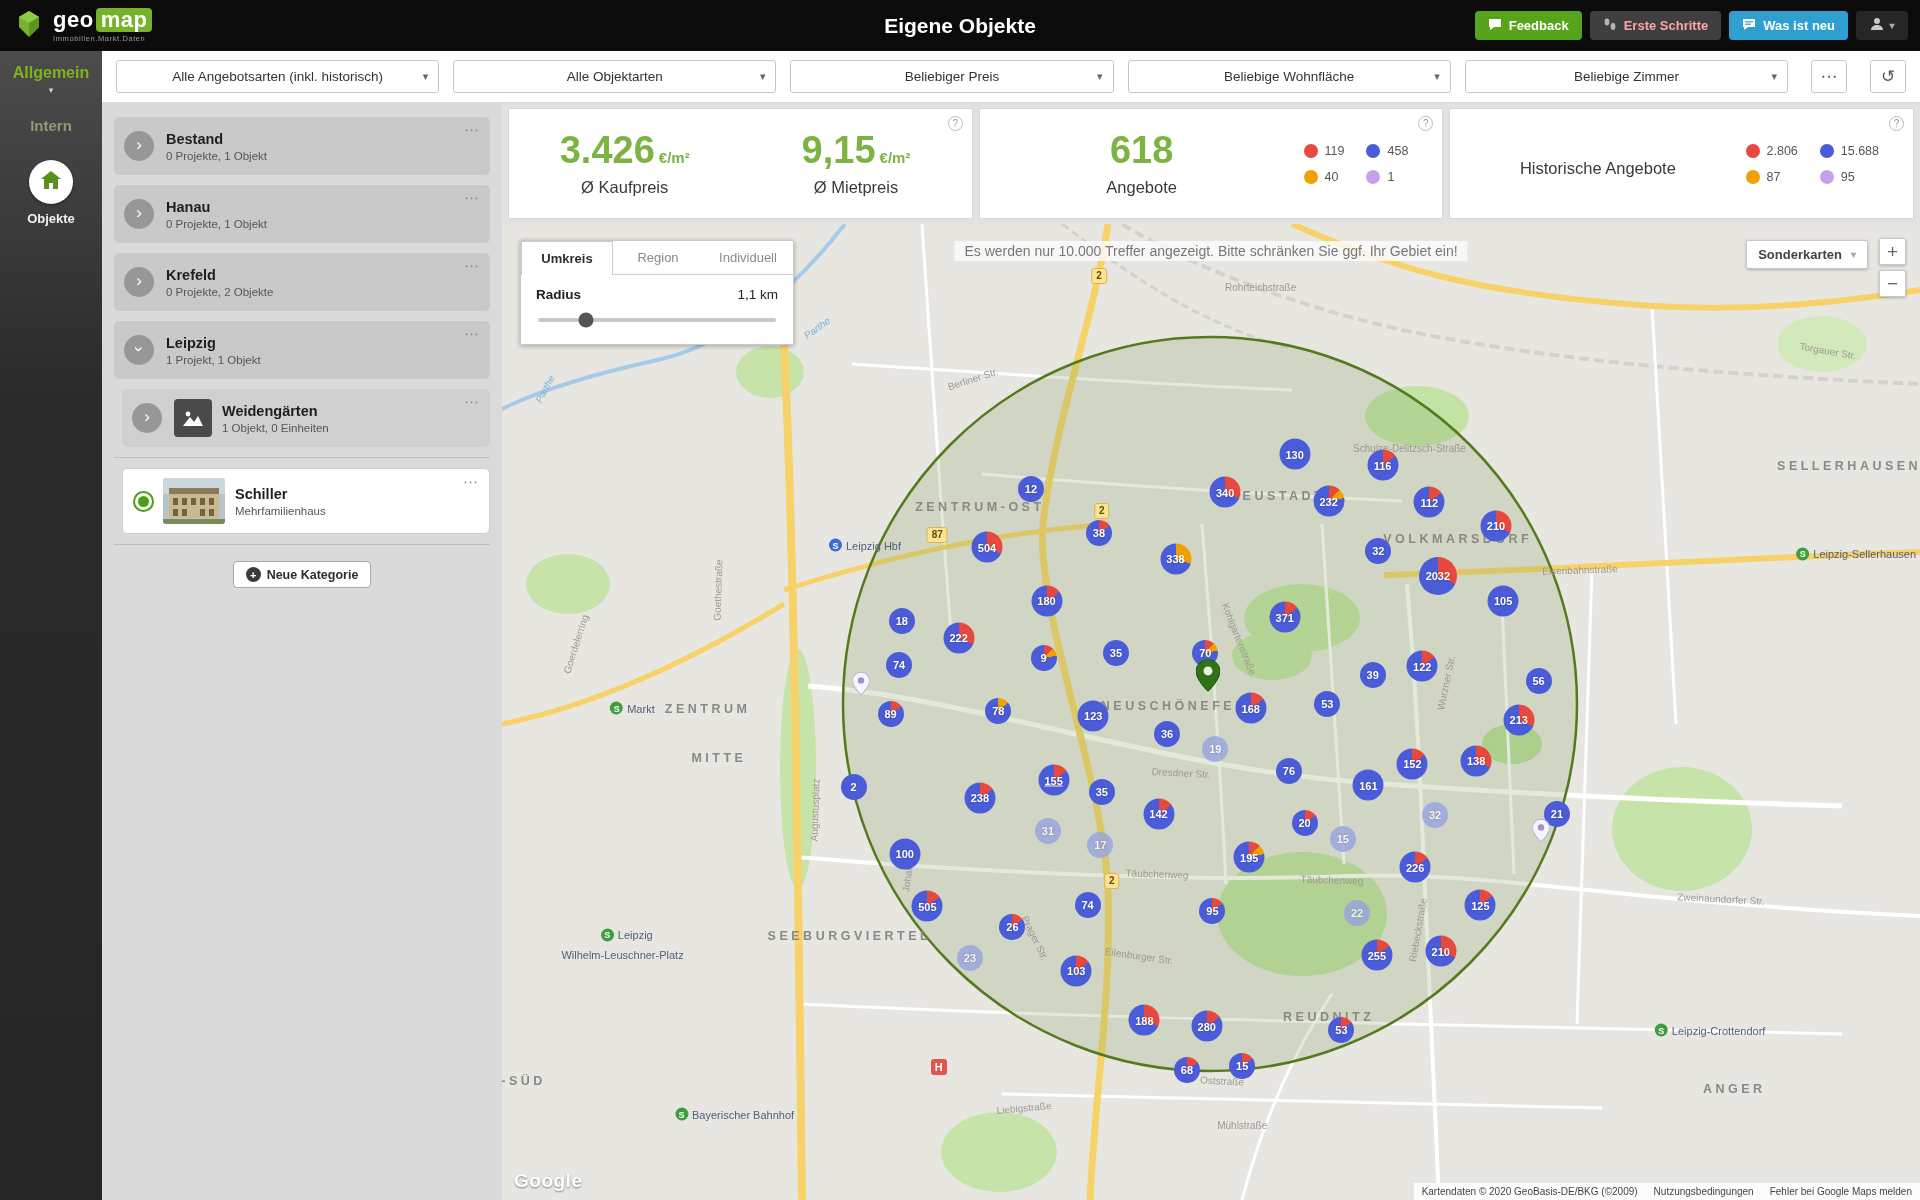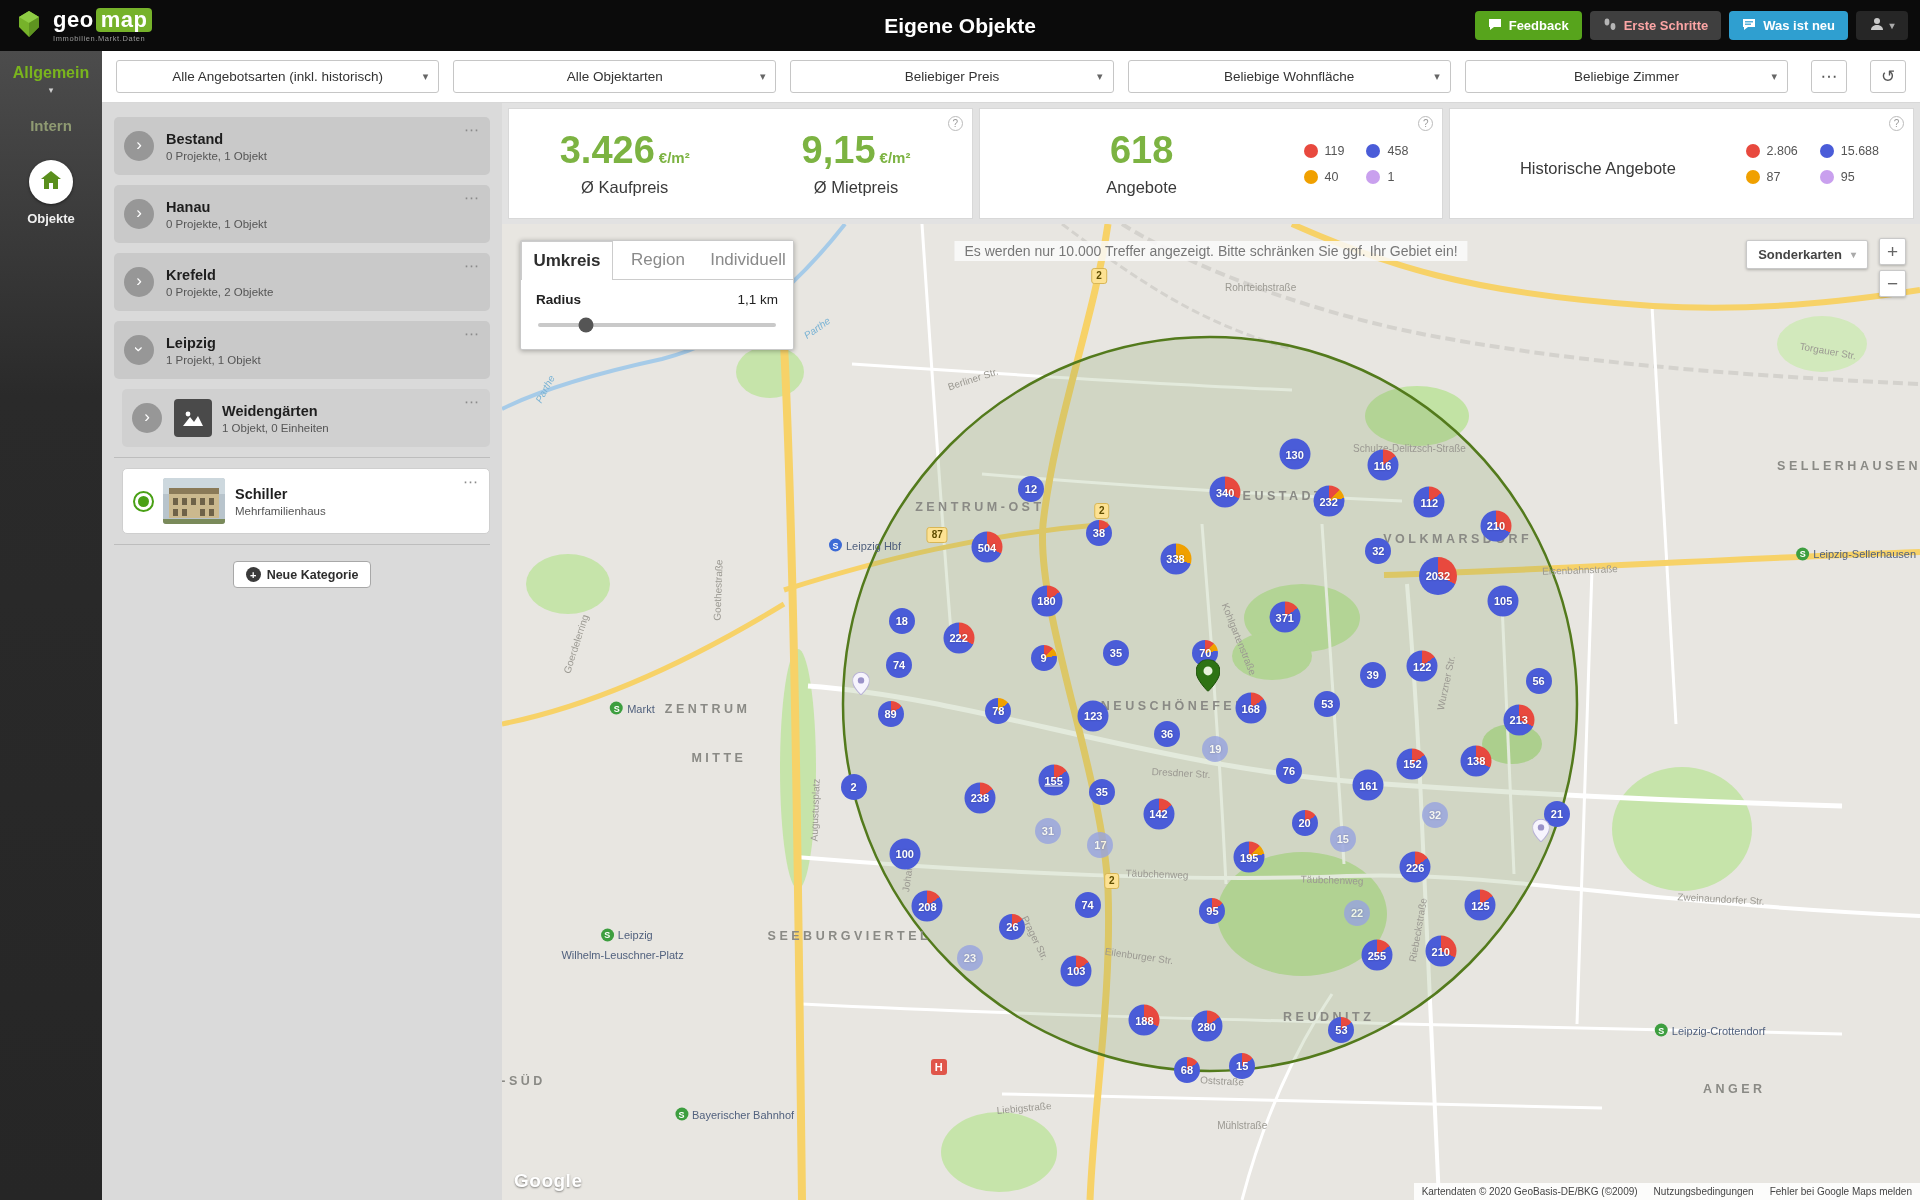--- a/index.html
+++ b/index.html
@@ -116,21 +116,21 @@
   .pin{position:absolute;transform:translate(-50%,-96%);z-index:6}
   .hospital{position:absolute;transform:translate(-50%,-50%);width:16px;height:16px;
     background:#e0564a;color:#fff;border-radius:3px;font-size:11px;font-weight:bold;
     display:flex;align-items:center;justify-content:center;z-index:4}
   .map-notice{position:absolute;top:17px;left:50%;transform:translateX(-50%);
     background:rgba(250,250,250,.85);font-size:14px;color:#777;padding:2px 10px;z-index:9;
     white-space:nowrap}
   .tool-panel{position:absolute;left:18px;top:16px;width:274px;background:#fff;
     border:1px solid #c9c9c9;box-shadow:0 1px 5px rgba(0,0,0,.3);z-index:10;border-radius:2px}
   .tool-tabs{display:flex}
-  .tool-tab{flex:1;text-align:center;font-size:17px;color:#8a8a8a;padding:9px 0;cursor:pointer;
+  .tool-tab{flex:1;text-align:center;font-size:13px;color:#8a8a8a;padding:9px 0;cursor:pointer;
     border-bottom:1px solid #ccc;background:#fff}
   .tool-tab.active{color:#2e2e2e;font-weight:bold;border:1px solid #ccc;border-bottom:none}
   .tool-body{padding:12px 15px 18px}
   .radius-row{display:flex;justify-content:space-between;font-size:13.5px;color:#222}
   .radius-label{font-weight:bold}
   .slider{position:relative;height:4px;background:#c9c9c9;border-radius:2px;margin:16px 2px 4px}
   .slider-knob{position:absolute;top:50%;width:15px;height:15px;border-radius:50%;background:#555;
     transform:translate(-50%,-50%);cursor:grab}
   .sonderkarten{position:absolute;top:16px;right:52px;background:#fff;border:1px solid #c9c9c9;
     box-shadow:0 1px 3px rgba(0,0,0,.25);font-size:13px;color:#444;padding:6px 11px;display:flex;
@@ -606,21 +606,21 @@
     <div class="marker" style="width: 31px; height: 31px; left: 46.3%; top: 60.4%; background: conic-gradient(rgb(232, 73, 62) 0deg, rgb(232, 73, 62) 15%, rgb(74, 92, 216) 15%, rgb(74, 92, 216) 100%);">142</div>
     <div class="marker" style="width: 26px; height: 26px; left: 56.6%; top: 61.4%; background: conic-gradient(rgb(232, 73, 62) 0deg, rgb(232, 73, 62) 15%, rgb(74, 92, 216) 15%, rgb(74, 92, 216) 100%);">20</div>
     <div class="marker faded" style="width: 26px; height: 26px; left: 38.5%; top: 62.2%; background: conic-gradient(rgb(151, 163, 224) 0deg, rgb(151, 163, 224) 100%);">31</div>
     <div class="marker faded" style="width: 26px; height: 26px; left: 42.2%; top: 63.6%; background: conic-gradient(rgb(151, 163, 224) 0deg, rgb(151, 163, 224) 100%);">17</div>
     <div class="marker faded" style="width: 26px; height: 26px; left: 59.3%; top: 63%; background: conic-gradient(rgb(151, 163, 224) 0deg, rgb(151, 163, 224) 100%);">15</div>
     <div class="marker faded" style="width: 26px; height: 26px; left: 65.8%; top: 60.6%; background: conic-gradient(rgb(151, 163, 224) 0deg, rgb(151, 163, 224) 100%);">32</div>
     <div class="marker" style="width: 26px; height: 26px; left: 74.4%; top: 60.4%; background: conic-gradient(rgb(74, 92, 216) 0deg, rgb(74, 92, 216) 100%);">21</div>
     <div class="marker" style="width: 31px; height: 31px; left: 28.4%; top: 64.5%; background: conic-gradient(rgb(74, 92, 216) 0deg, rgb(74, 92, 216) 100%);">100</div>
     <div class="marker" style="width: 31px; height: 31px; left: 52.7%; top: 64.9%; background: conic-gradient(rgb(232, 73, 62) 0deg, rgb(232, 73, 62) 12%, rgb(240, 160, 0) 12%, rgb(240, 160, 0) 22%, rgb(74, 92, 216) 22%, rgb(74, 92, 216) 100%);">195</div>
     <div class="marker" style="width: 31px; height: 31px; left: 64.4%; top: 65.9%; background: conic-gradient(rgb(232, 73, 62) 0deg, rgb(232, 73, 62) 15%, rgb(74, 92, 216) 15%, rgb(74, 92, 216) 100%);">226</div>
-    <div class="marker" style="width: 31px; height: 31px; left: 30%; top: 69.9%; background: conic-gradient(rgb(232, 73, 62) 0deg, rgb(232, 73, 62) 15%, rgb(74, 92, 216) 15%, rgb(74, 92, 216) 100%);">208</div>
+    <div class="marker" style="width: 31px; height: 31px; left: 30%; top: 69.9%; background: conic-gradient(rgb(232, 73, 62) 0deg, rgb(232, 73, 62) 15%, rgb(74, 92, 216) 15%, rgb(74, 92, 216) 100%);">505</div>
     <div class="marker" style="width: 26px; height: 26px; left: 36%; top: 72%; background: conic-gradient(rgb(232, 73, 62) 0deg, rgb(232, 73, 62) 15%, rgb(74, 92, 216) 15%, rgb(74, 92, 216) 100%);">26</div>
     <div class="marker" style="width: 26px; height: 26px; left: 41.3%; top: 69.8%; background: conic-gradient(rgb(74, 92, 216) 0deg, rgb(74, 92, 216) 100%);">74</div>
     <div class="marker" style="width: 26px; height: 26px; left: 50.1%; top: 70.4%; background: conic-gradient(rgb(232, 73, 62) 0deg, rgb(232, 73, 62) 15%, rgb(74, 92, 216) 15%, rgb(74, 92, 216) 100%);">95</div>
     <div class="marker faded" style="width: 26px; height: 26px; left: 60.3%; top: 70.6%; background: conic-gradient(rgb(151, 163, 224) 0deg, rgb(151, 163, 224) 100%);">22</div>
     <div class="marker" style="width: 31px; height: 31px; left: 69%; top: 69.8%; background: conic-gradient(rgb(232, 73, 62) 0deg, rgb(232, 73, 62) 15%, rgb(74, 92, 216) 15%, rgb(74, 92, 216) 100%);">125</div>
     <div class="marker" style="width: 31px; height: 31px; left: 40.5%; top: 76.5%; background: conic-gradient(rgb(232, 73, 62) 0deg, rgb(232, 73, 62) 15%, rgb(74, 92, 216) 15%, rgb(74, 92, 216) 100%);">103</div>
     <div class="marker faded" style="width: 26px; height: 26px; left: 33%; top: 75.2%; background: conic-gradient(rgb(151, 163, 224) 0deg, rgb(151, 163, 224) 100%);">23</div>
     <div class="marker" style="width: 31px; height: 31px; left: 61.7%; top: 74.9%; background: conic-gradient(rgb(232, 73, 62) 0deg, rgb(232, 73, 62) 15%, rgb(74, 92, 216) 15%, rgb(74, 92, 216) 100%);">255</div>
     <div class="marker" style="width: 31px; height: 31px; left: 66.2%; top: 74.5%; background: conic-gradient(rgb(232, 73, 62) 0deg, rgb(232, 73, 62) 32%, rgb(74, 92, 216) 32%, rgb(74, 92, 216) 100%);">210</div>
     <div class="marker" style="width: 31px; height: 31px; left: 45.3%; top: 81.6%; background: conic-gradient(rgb(232, 73, 62) 0deg, rgb(232, 73, 62) 32%, rgb(74, 92, 216) 32%, rgb(74, 92, 216) 100%);">188</div>

